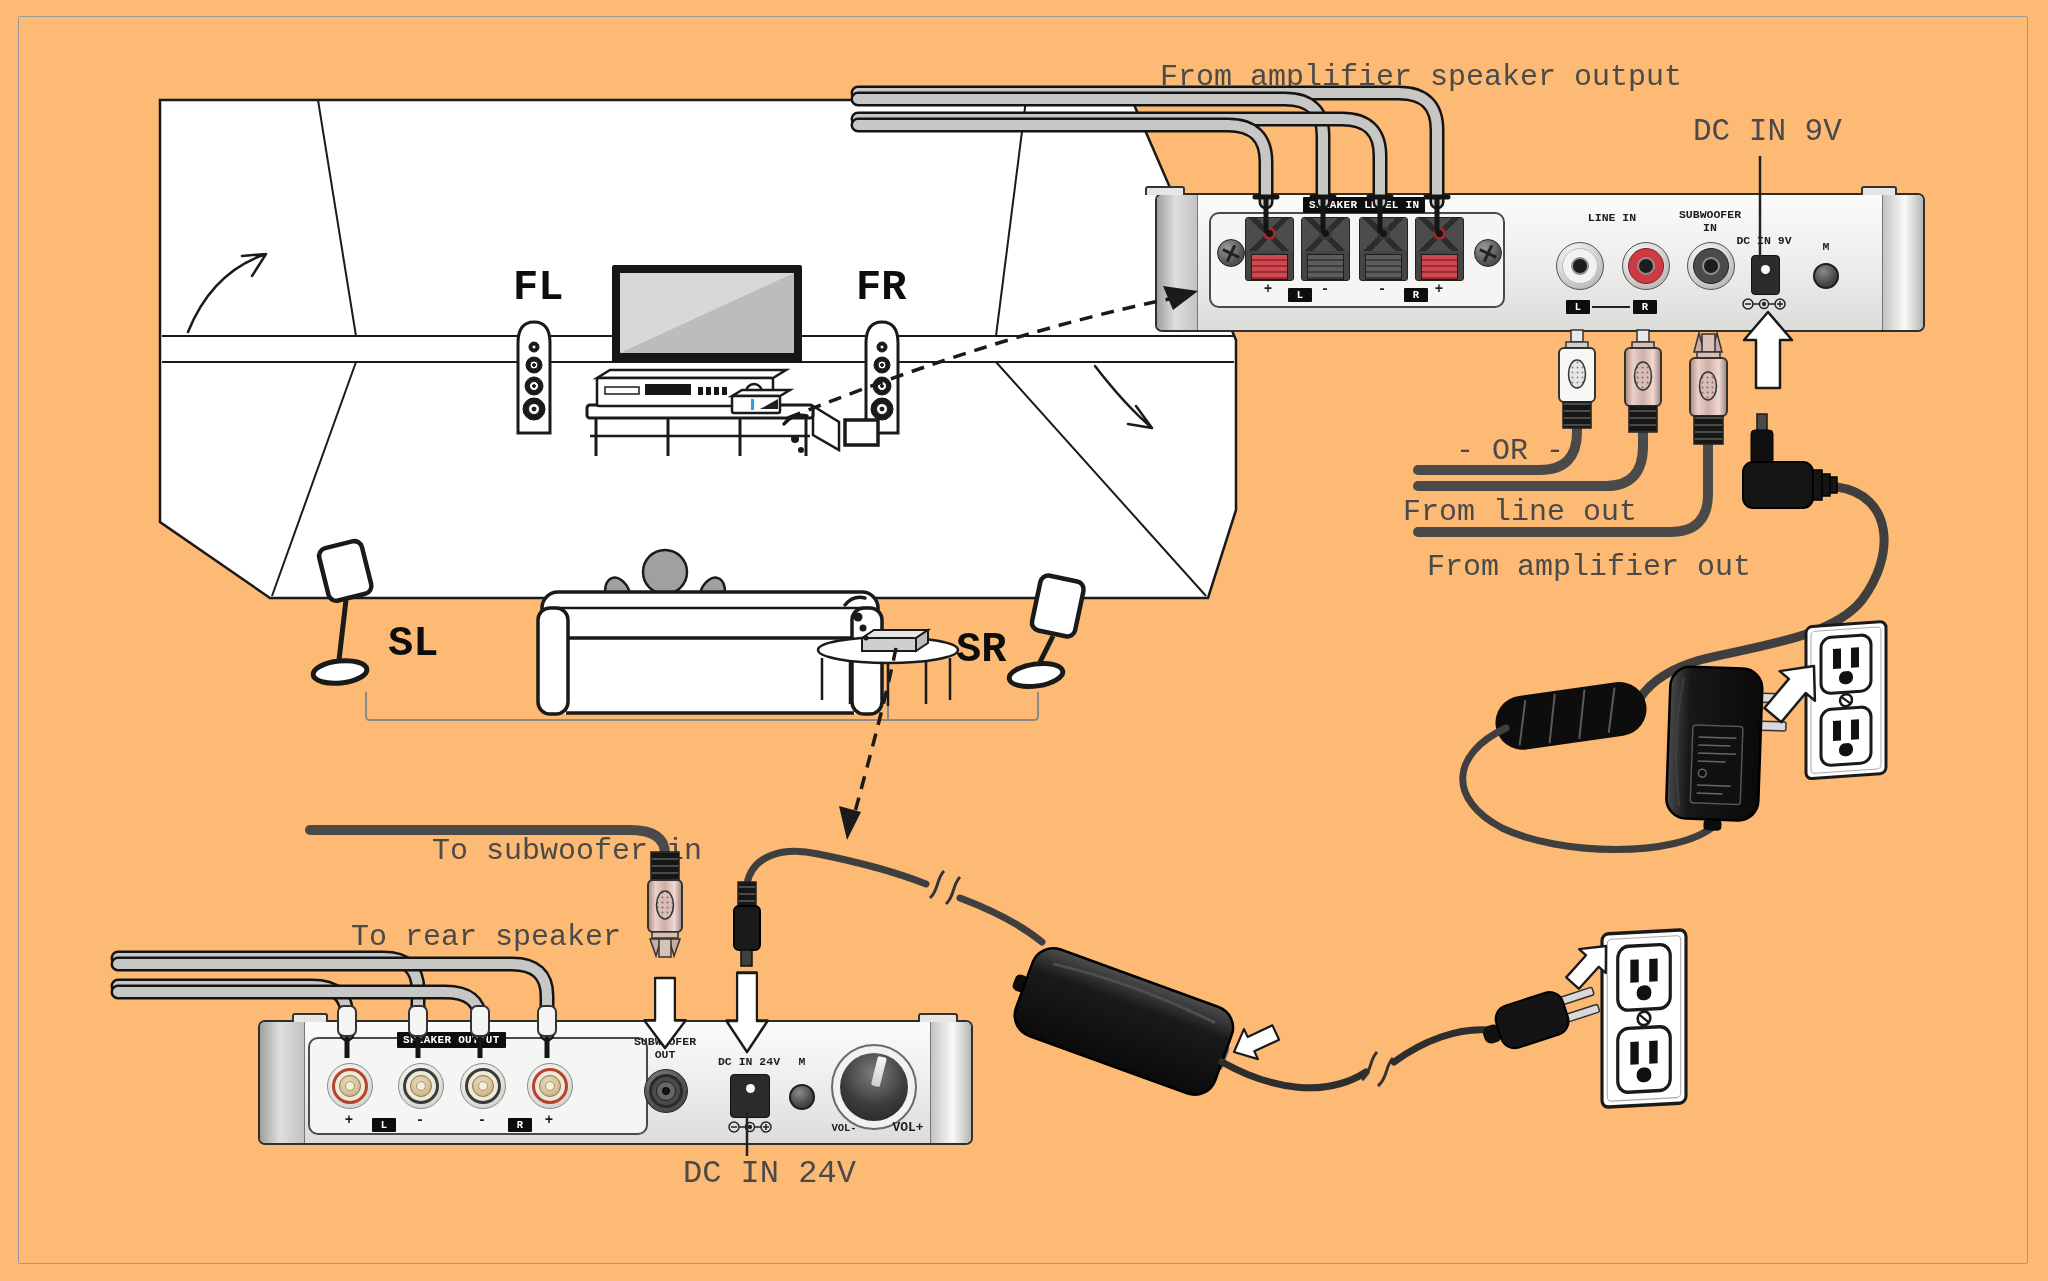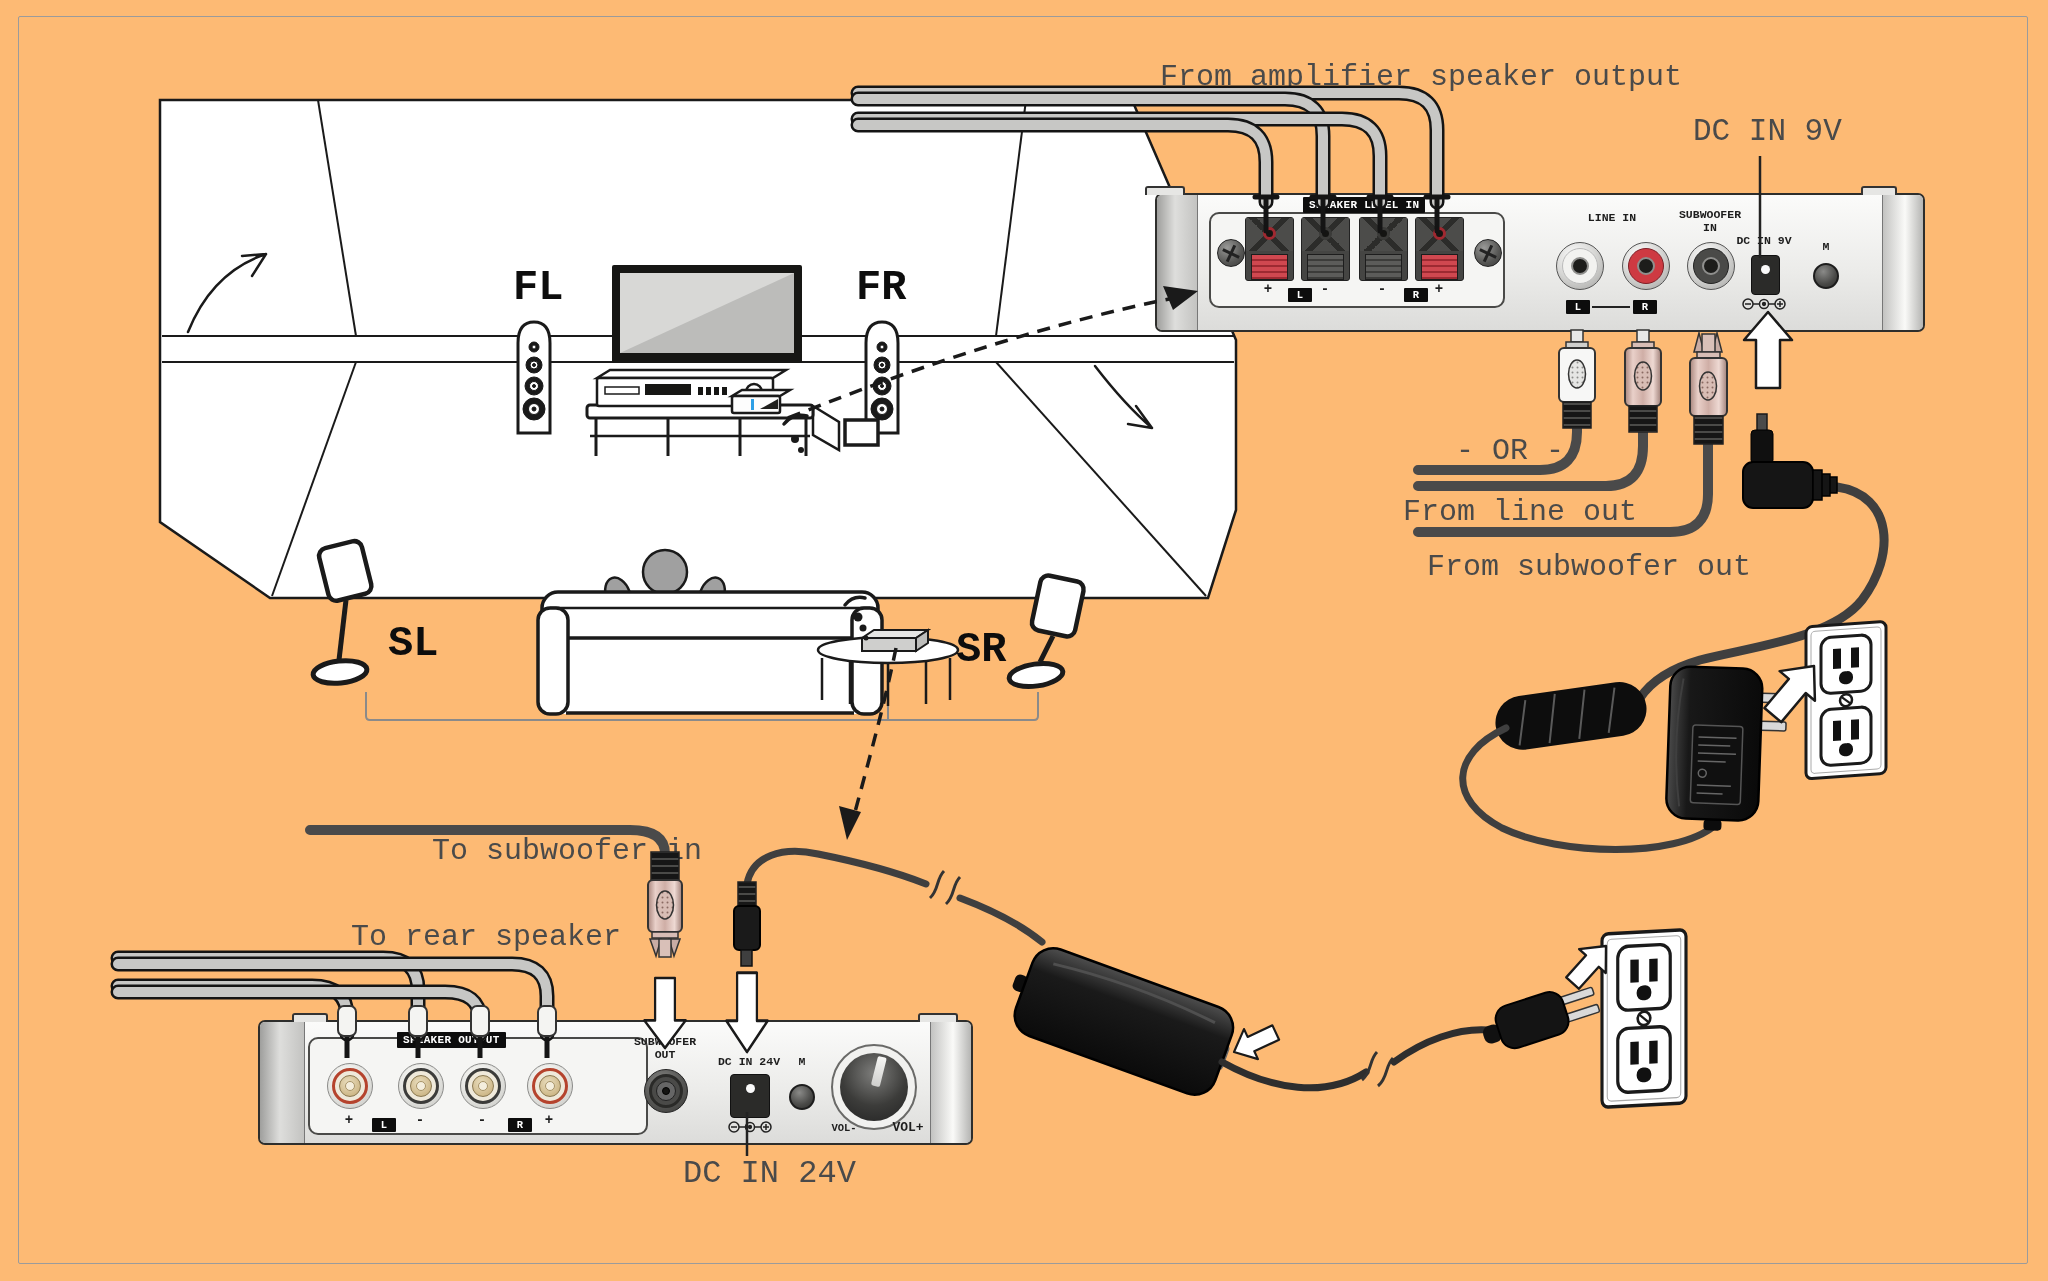--- a/index.html
+++ b/index.html
@@ -192,21 +192,21 @@
       <circle cx="708" cy="527" r="4.5" fill="#1a1a1a"></circle>
       <circle cx="713" cy="538" r="3.5" fill="#1a1a1a"></circle>
       <circle cx="716" cy="548" r="2.5" fill="#1a1a1a"></circle>
     </g>
   </svg>
 
   <div class="ann" style="left:1160px;top:60px;">From amplifier speaker output</div>
   <div class="ann" style="left:1693px;top:114px;font-size:31px;">DC IN 9V</div>
   <div class="ann" style="left:1428px;top:434px;margin-left:28px;">- OR -</div>
   <div class="ann" style="left:1403px;top:487px;margin-top:8px;">From line out</div>
-  <div class="ann" style="left:1427px;top:550px;">From subwoofer out</div>
+  <div class="ann" style="left:1427px;top:550px;">From amplifier out</div>
   <div class="ann" style="left:432px;top:834px;">To subwoofer in</div>
   <div class="ann" style="left:351px;top:920px;">To rear speaker</div>
   <div class="ann" style="left:683px;top:1155px;font-size:32px;">DC IN 24V</div>
   <div class="roomlbl" style="left:513px;top:264px;">FL</div>
   <div class="roomlbl" style="left:856px;top:264px;">FR</div>
   <div class="roomlbl" style="left:388px;top:620px;">SL</div>
   <div class="roomlbl" style="left:956px;top:626px;">SR</div>
 
   <div class="panel" style="left:1155px;top:193px;width:770px;height:139px;">
     <div class="cap capL"></div>

